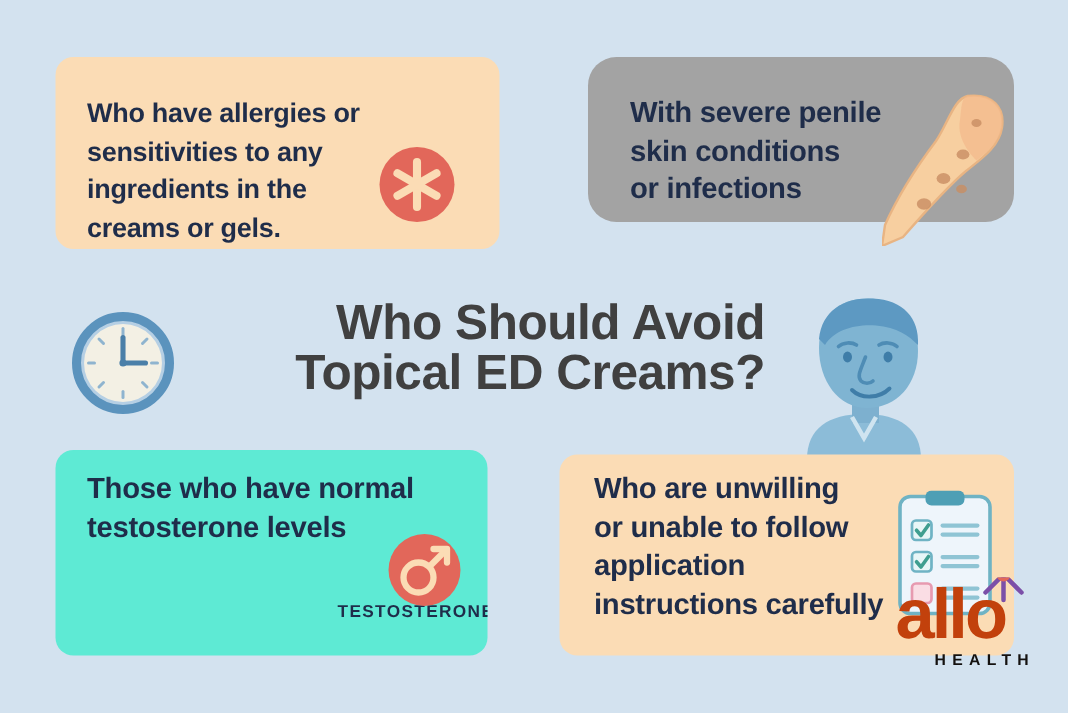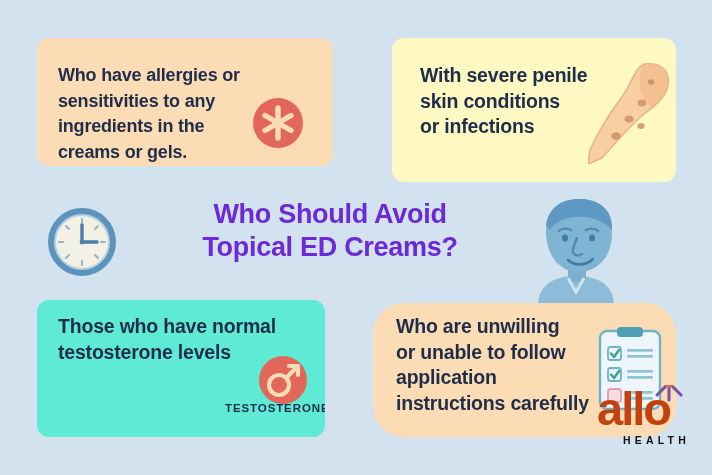--- a/index.html
+++ b/index.html
@@ -30,22 +30,23 @@
     left:37px;top:38px;width:296px;height:128px;
     background:#fbdcb5;
   }
   #card-allergies .txt{
     left:21px;top:13px;width:250px;
     font-size:18px;line-height:25.5px;margin-top:12px;
   }
 
   
   #card-skin{
-    left:392px;top:38px;width:284px;height:144px;
-    background:#fef9c3;
+    left:392px;top:38px;width:284px;height:110px;
+    background:#a3a3a3;
+    border-radius:19px;
   }
   #card-skin .txt{
     left:28px;top:25px;width:210px;
     font-size:19.5px;line-height:25.5px;
   }
 
   
   #card-testosterone{
     left:37px;top:300px;width:288px;height:137px;
     background:#5eead4;
@@ -57,33 +58,32 @@
   #testosterone-label{
     position:absolute;left:188px;top:102px;
     font-size:11.5px;font-weight:bold;letter-spacing:0.9px;
     color:#1f2d4a;
   }
 
   
   #card-instructions{
     left:373px;top:303px;width:303px;height:134px;
     background:#fbdcb5;
-    border-radius:31px;
   }
   #card-instructions .txt{
     left:23px;top:11px;width:250px;
     font-size:19.5px;line-height:25.5px;
   }
 
   
   #title{
     position:absolute;left:150px;top:198px;width:360px;
-    text-align:center;
-    font-size:27px;line-height:33px;font-weight:bold;
-    color:#6d28d9;letter-spacing:-0.3px;
+    text-align:right;
+    font-size:33px;line-height:33px;font-weight:bold;
+    color:#404040;letter-spacing:-0.3px;
     white-space:pre-line;
   }
 
   
   .ico{position:absolute;}
   #asterisk-badge{left:252px;top:97px;width:52px;height:52px;}
   #clock-icon{left:47px;top:207px;width:70px;height:70px;}
   #male-badge{left:258px;top:355px;width:50px;height:50px;}
   #person-illustration{left:528px;top:196px;width:96px;height:110px;}
   #penis-illustration{left:588px;top:58px;width:86px;height:106px;}

